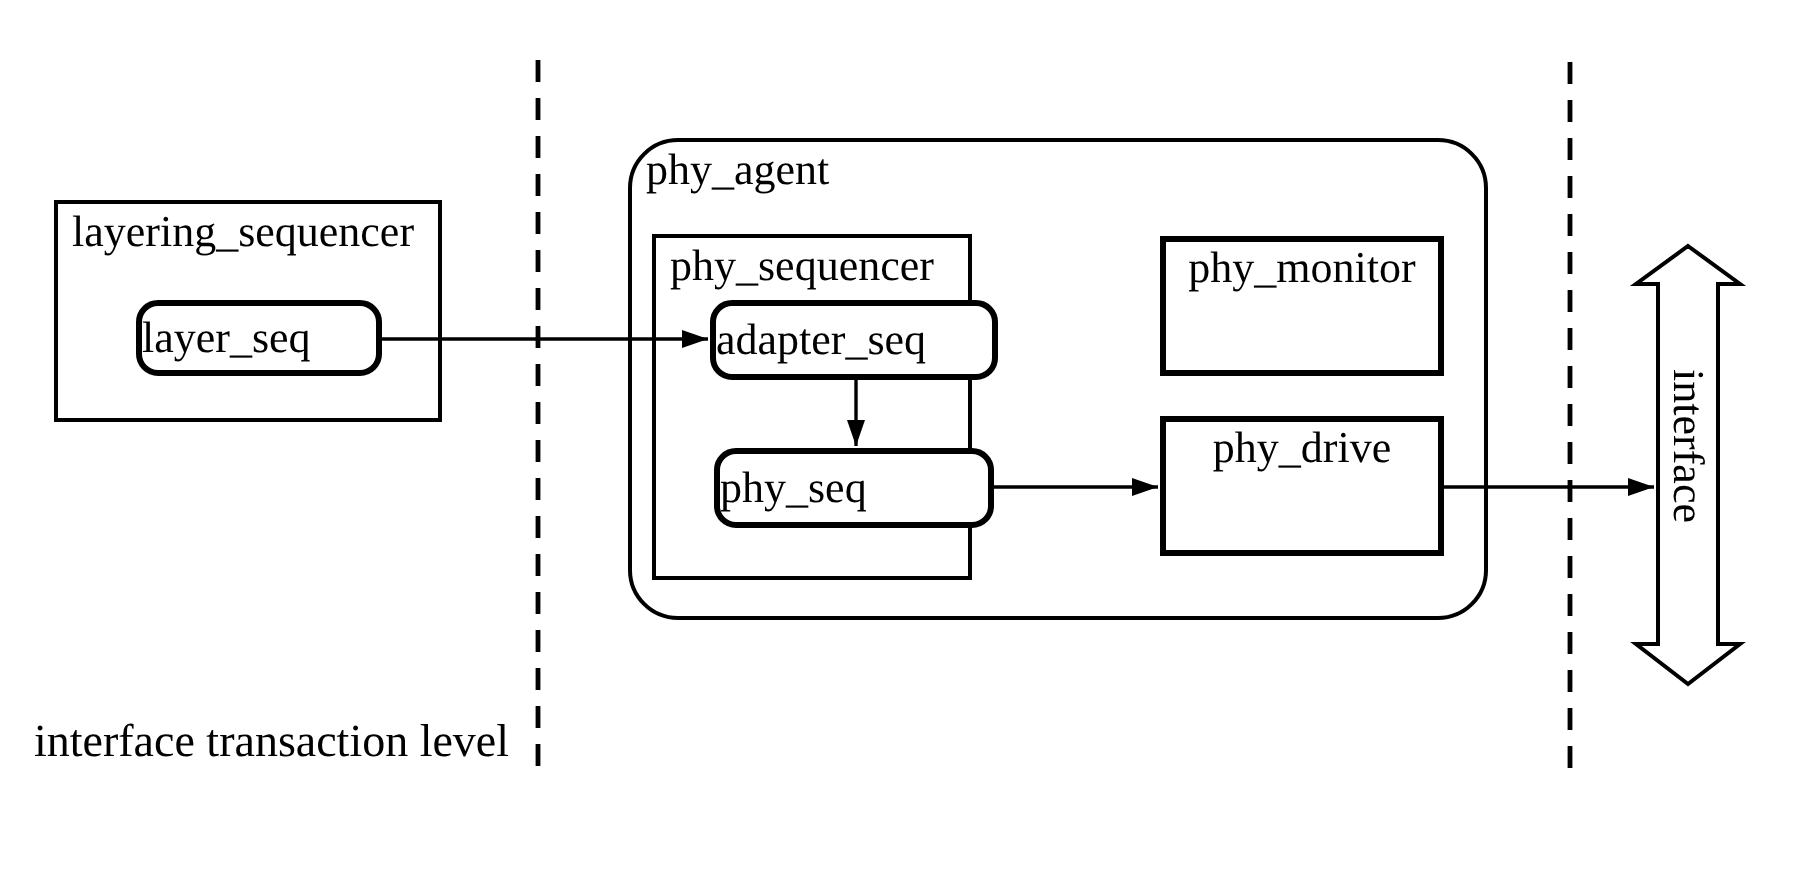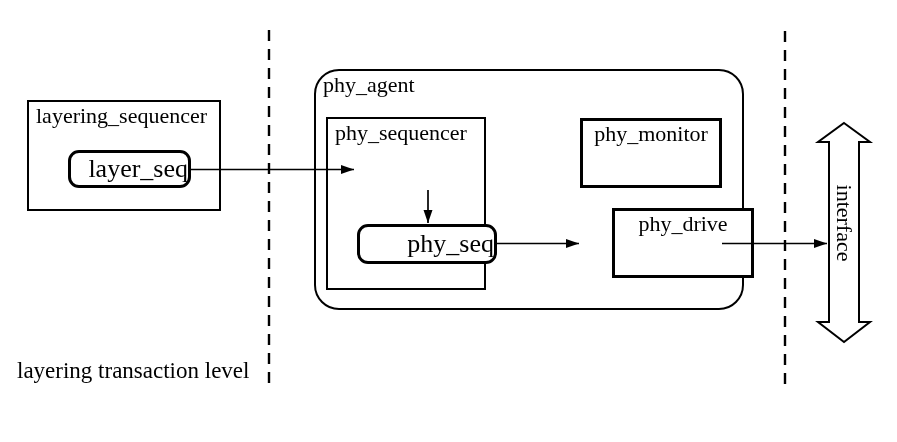--- a/index.html
+++ b/index.html
@@ -24,22 +24,22 @@
     font-size:22px;
     line-height:1.2;
     white-space:nowrap;
   }
   .node{
     position:absolute;
     border:3px solid #000;
     border-radius:11px;
     box-sizing:border-box;
     background:#ffffff;
-    display:flex;align-items:center;justify-content:flex-end;
-    font-size:26px;
+    display:flex;align-items:center;justify-content:flex-start;
+    font-size:22px;
     white-space:nowrap;
   }
   .center-text{
     display:flex;justify-content:center;
     font-size:22px;
   }
   .zone-label{
     position:absolute;
     font-size:23px;
     white-space:nowrap;
@@ -67,35 +67,38 @@
     <div class="node" style="left:39px;top:48px;width:123px;height:38px;">
       <span>layer_seq</span>
     </div>
   </div>
 
   <div class="box" style="left:314px;top:69px;width:430px;height:241px;border-radius:25px;">
     <span class="box-label">phy_agent</span>
 
     <div class="box" style="left:10px;top:46px;width:160px;height:173px;">
       <span class="box-label">phy_sequencer</span>
+      <div class="node" style="left:27px;top:31px;width:144px;height:40px;">
+        <span>adapter_seq</span>
+      </div>
       <div class="node" style="left:29px;top:105px;width:140px;height:40px;">
         <span>phy_seq</span>
       </div>
     </div>
 
     <div class="box thick center-text" style="left:264px;top:47px;width:142px;height:70px;">
       <span>phy_monitor</span>
     </div>
 
-    <div class="box thick center-text" style="left:264px;top:137px;width:142px;height:70px;margin-left:32px;">
+    <div class="box thick center-text" style="left:264px;top:137px;width:142px;height:70px;">
       <span>phy_drive</span>
     </div>
   </div>
 
-  <span class="zone-label" style="left:17px;top:358px;">layering transaction level</span>
+  <span class="zone-label" style="left:17px;top:358px;">interface transaction level</span>
 
   <svg class="overlay" viewBox="0 0 897 442" xmlns="http://www.w3.org/2000/svg">
     <defs>
       <marker id="ah" markerUnits="userSpaceOnUse" markerWidth="14" markerHeight="10" refX="13" refY="4.5" orient="auto">
         <path d="M0,0 L13,4.5 L0,9 Z" fill="#000"></path>
       </marker>
     </defs>
 
     <line x1="269" y1="30" x2="269" y2="387" stroke="#000" stroke-width="2.4" stroke-dasharray="11 8"></line>
     <line x1="785" y1="31" x2="785" y2="385" stroke="#000" stroke-width="2.4" stroke-dasharray="11 8"></line>

